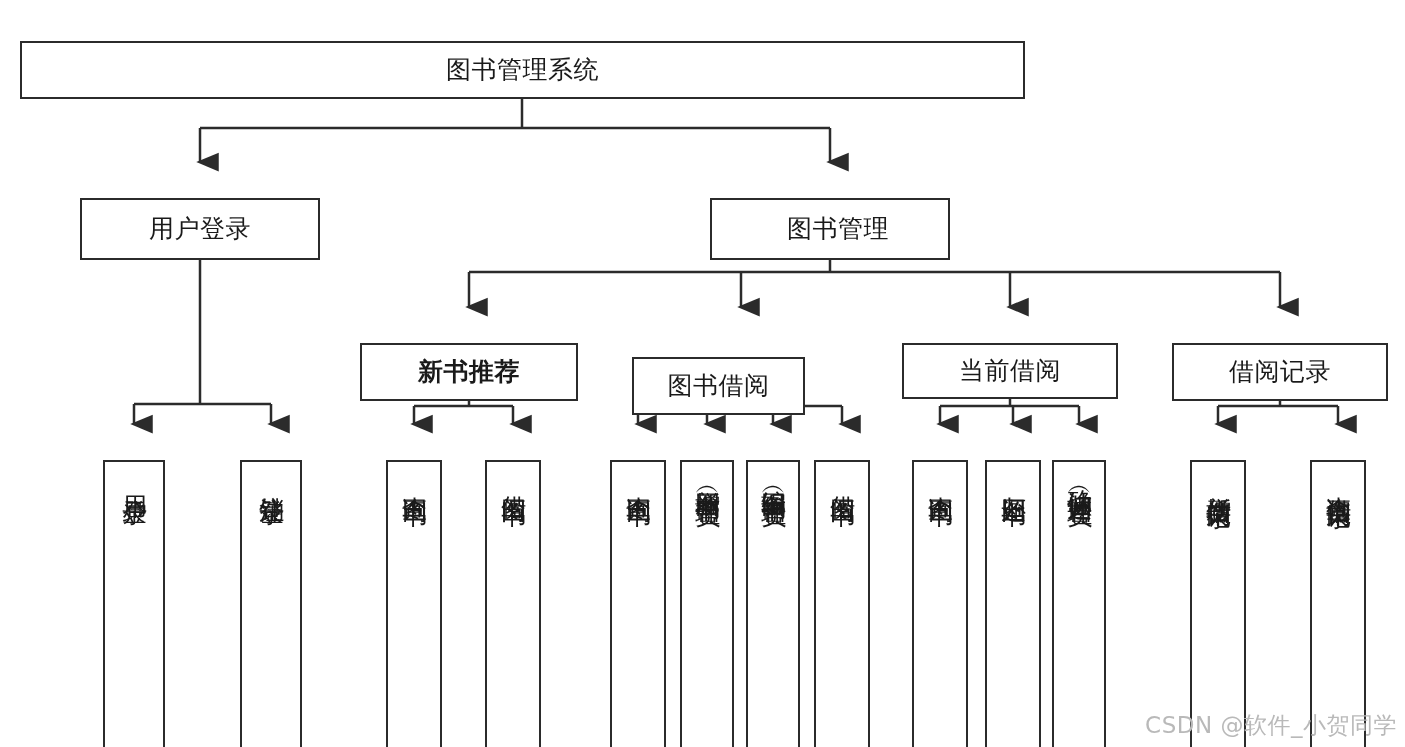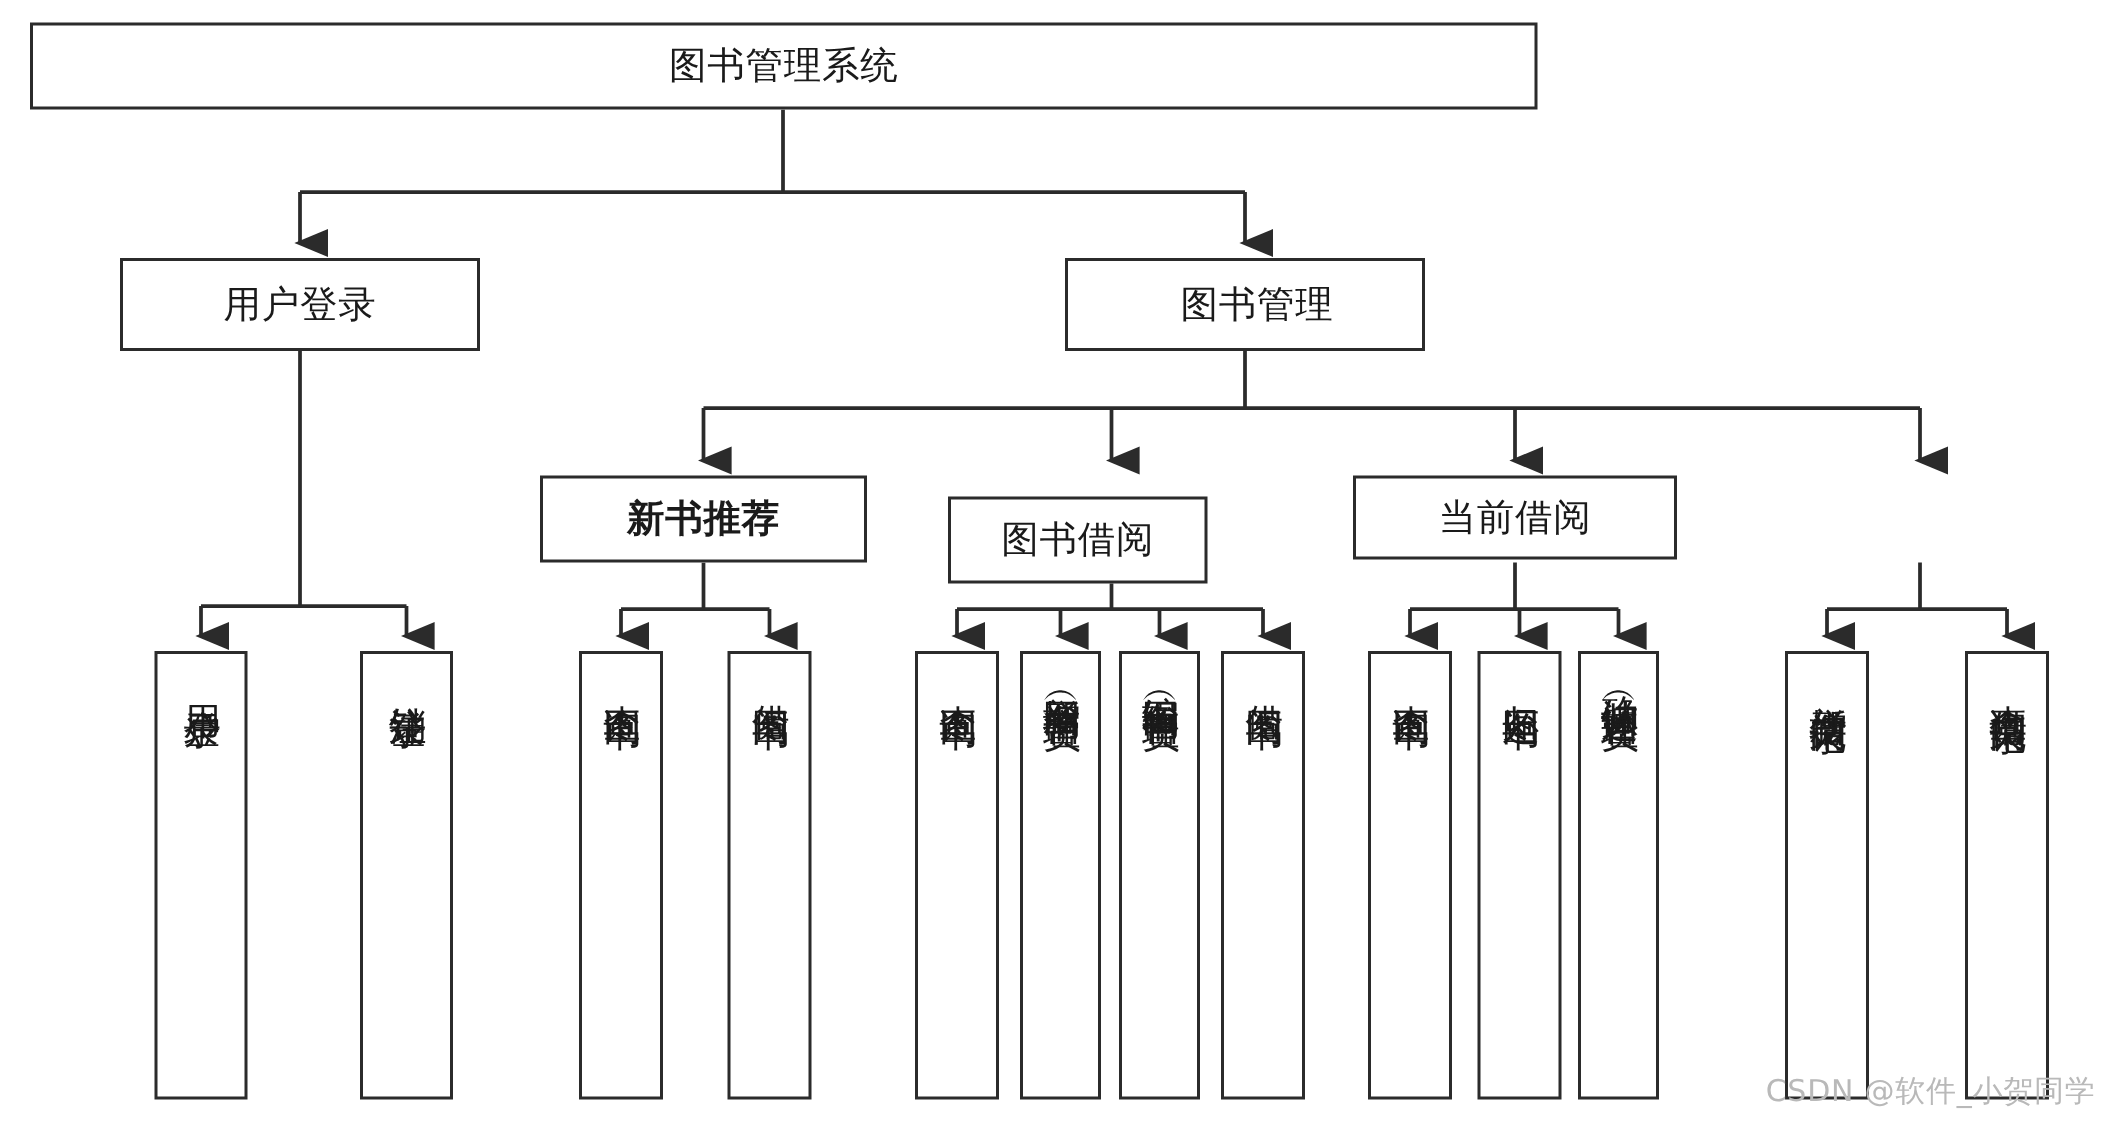--- a/index.html
+++ b/index.html
@@ -27,20 +27,21 @@
   }
   .node {
     position: absolute;
     box-sizing: border-box;
     border: 2.5px solid #2b2b2b;
     background: #ffffff;
     display: flex;
     align-items: center;
     justify-content: center;
     color: #1a1a1a;
+    margin-top: 26px;
   }
   .node .label {
     display: block;
     text-align: center;
     line-height: 1.12;
     letter-spacing: 0.5px;
   }
   
   .h-node .label {
     font-size: 25px;
@@ -57,21 +58,21 @@
     text-orientation: upright;
     font-size: 25px;
     line-height: 1.22;
     letter-spacing: 2px;
     white-space: nowrap;
   }
   .watermark {
     position: absolute;
     right: 8px;
     bottom: 6px;
-    font-size: 20px;
+    font-size: 23px;
     color: #b9b9b9;
     letter-spacing: 0.5px;
     white-space: nowrap;
   }
 </style>
 </head>
 <body>
 
 <div id="canvas">
 
@@ -139,20 +140,23 @@
 
   <div class="node h-node" style="left:360px; top:317px; width:218px; height:58px;font-weight:bold;">
     <span class="label">新书推荐</span>
   </div>
   <div class="node h-node" style="left:632px; top:331px; width:173px; height:58px;">
     <span class="label">图书借阅</span>
   </div>
   <div class="node h-node" style="left:902px; top:317px; width:216px; height:56px;">
     <span class="label">当前借阅</span>
   </div>
+  <div class="node h-node" style="left:1172px; top:317px; width:216px; height:58px;">
+    <span class="label">借阅记录</span>
+  </div>
 
   <div class="node v-node" style="left:103px; top:434px; width:62px; height:299px;">
     <span class="label">用户登录</span>
   </div>
   <div class="node v-node" style="left:240px; top:434px; width:62px; height:299px;">
     <span class="label">注销登录</span>
   </div>
 
   <div class="node v-node" style="left:386px; top:434px; width:56px; height:299px;">
     <span class="label">查询图书</span>

